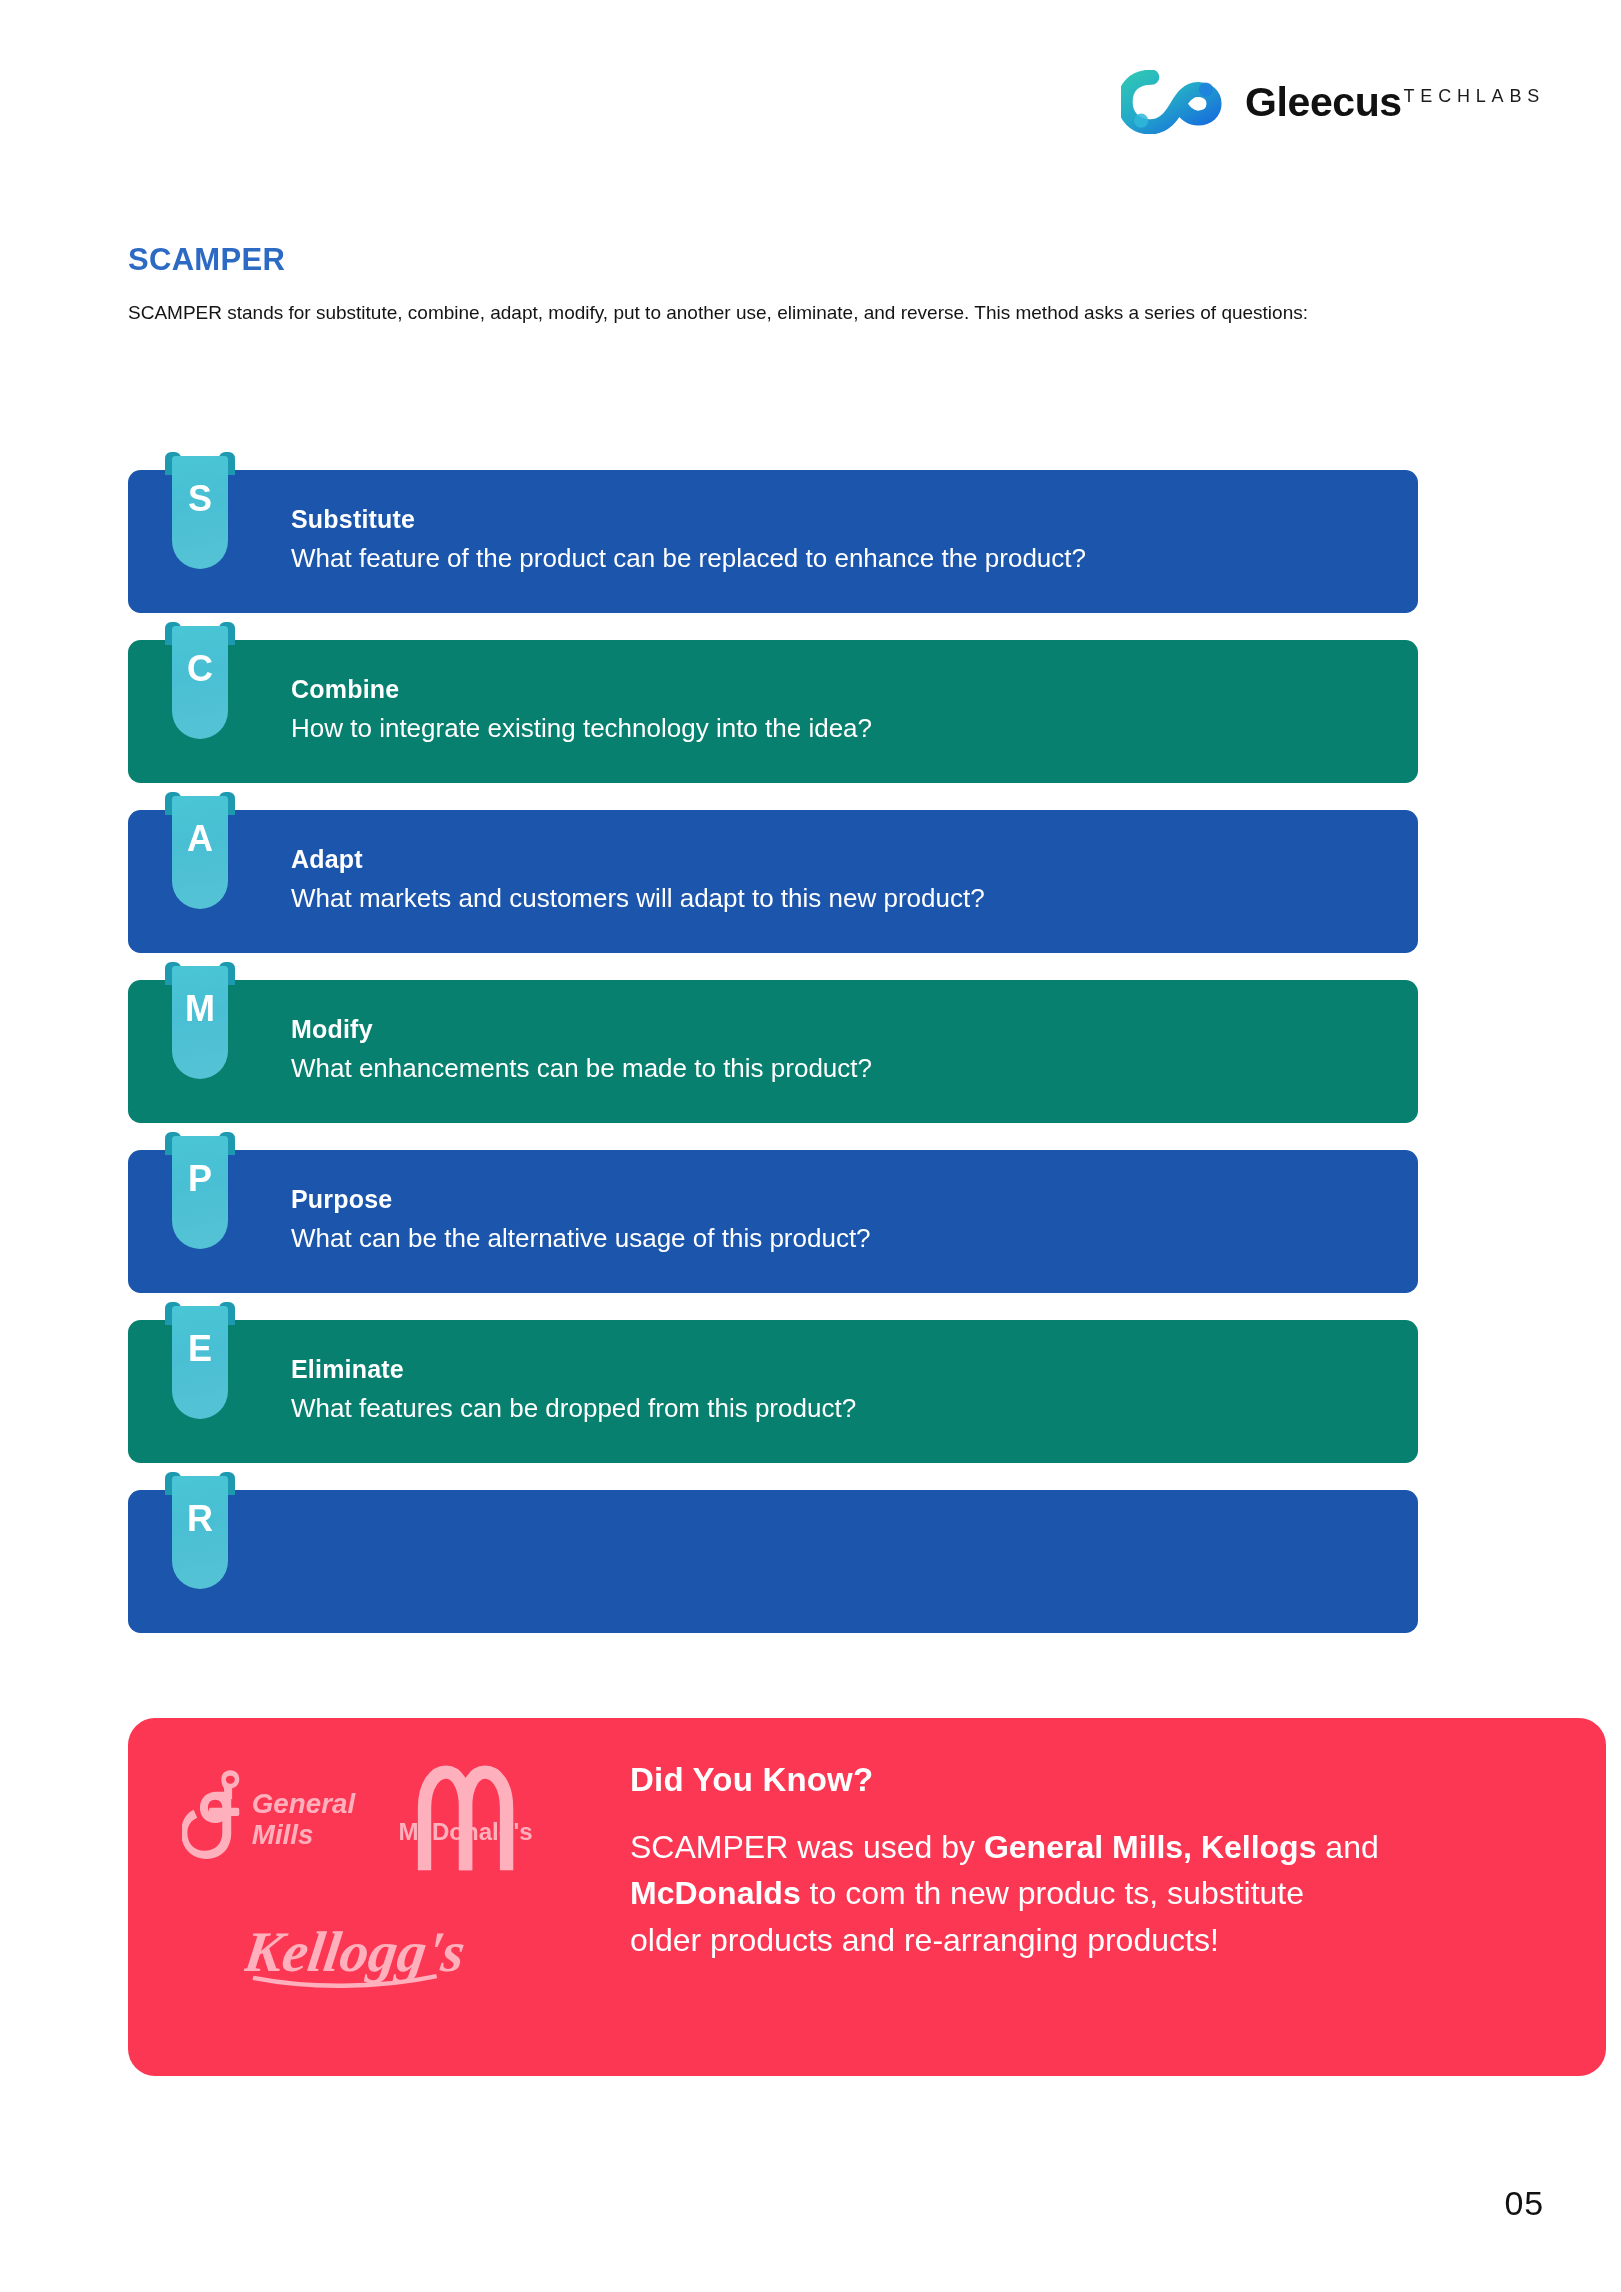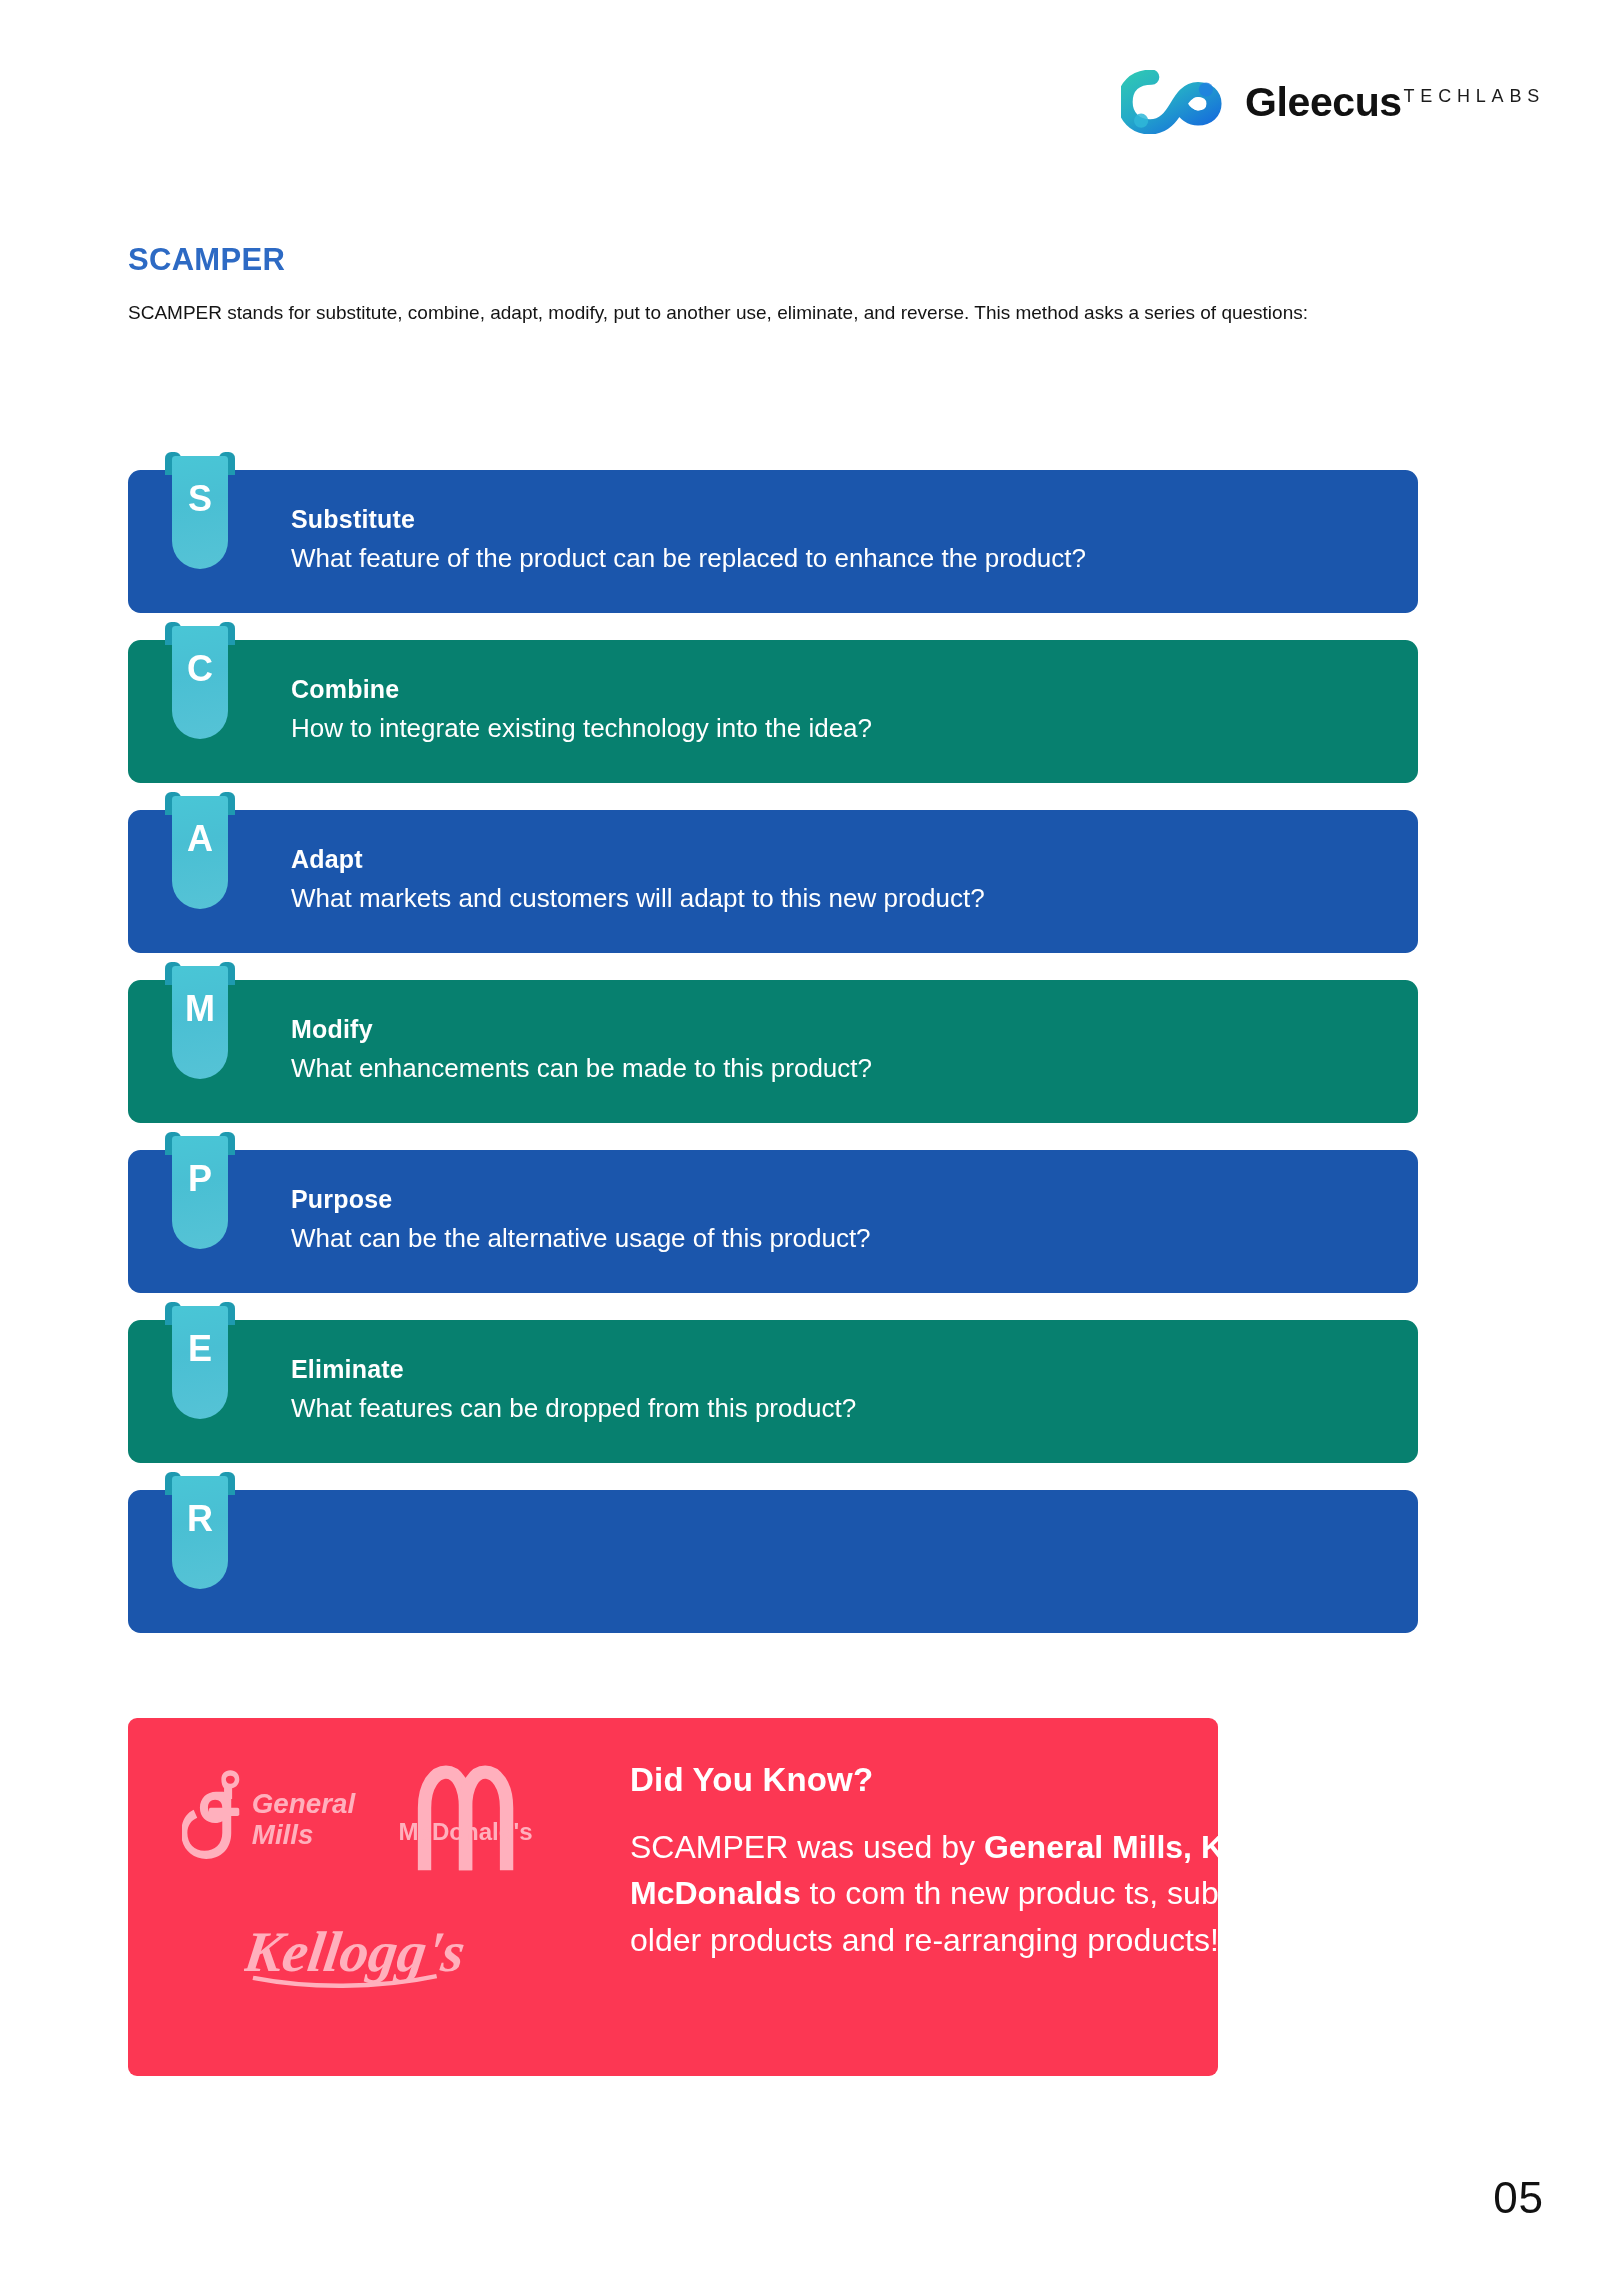--- a/index.html
+++ b/index.html
@@ -138,24 +138,24 @@
     font-weight:400;
     line-height:1.3;
     margin-top:7.2px;
   }
 
   
   .dyk {
     position:absolute;
     left:128px;
     top:1718px;
-    width:1090px;
+    width:1478px;
     height:358px;
     background:#fc3753;
-    border-radius:9px;
+    border-radius:27px;
     overflow:hidden;
   }
   .dyk-logos {
     position:absolute;
     left:0; top:0;
     width:502px; height:358px;
   }
   .gm    { position:absolute; left:54px;  top:52px;  width:179px; height:99px; }
   .mcd   { position:absolute; left:255px; top:47px;  width:166px; height:107px; }
   .kel   { position:absolute; left:116px; top:188px; width:224px; height:90px; }
@@ -179,21 +179,21 @@
     line-height:1.45;
     font-weight:400;
   }
   .dyk-para b { font-weight:700; }
 
   
   .page-no {
     position:absolute;
     right:77px;
     bottom:70px;
-    font-size:44px;
+    font-size:34px;
     color:#111111;
     font-weight:400;
     letter-spacing:0.9px;
   }
 </style>
 </head>
 <body>
 
 <div class="logo-block">
   <svg class="logo-mark" viewBox="0 0 118 72">

